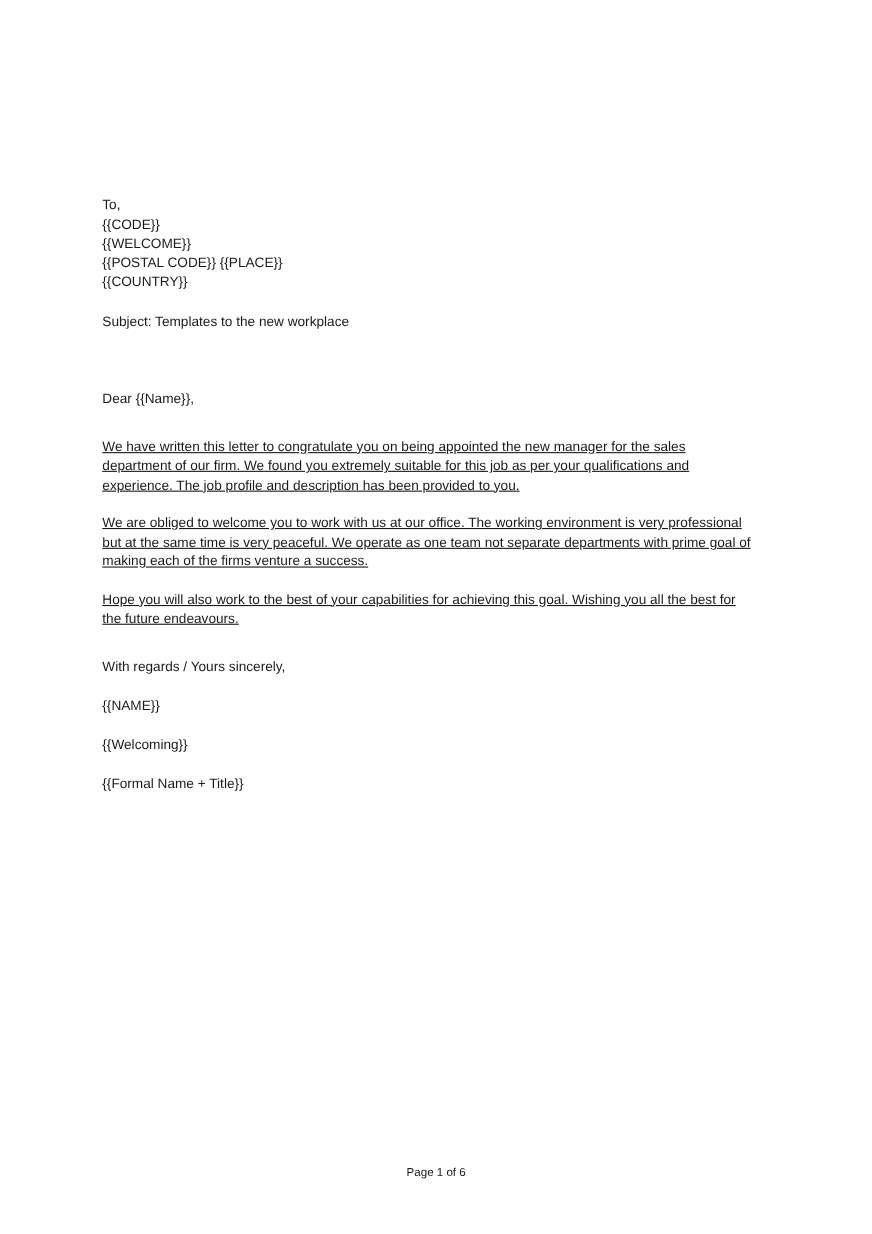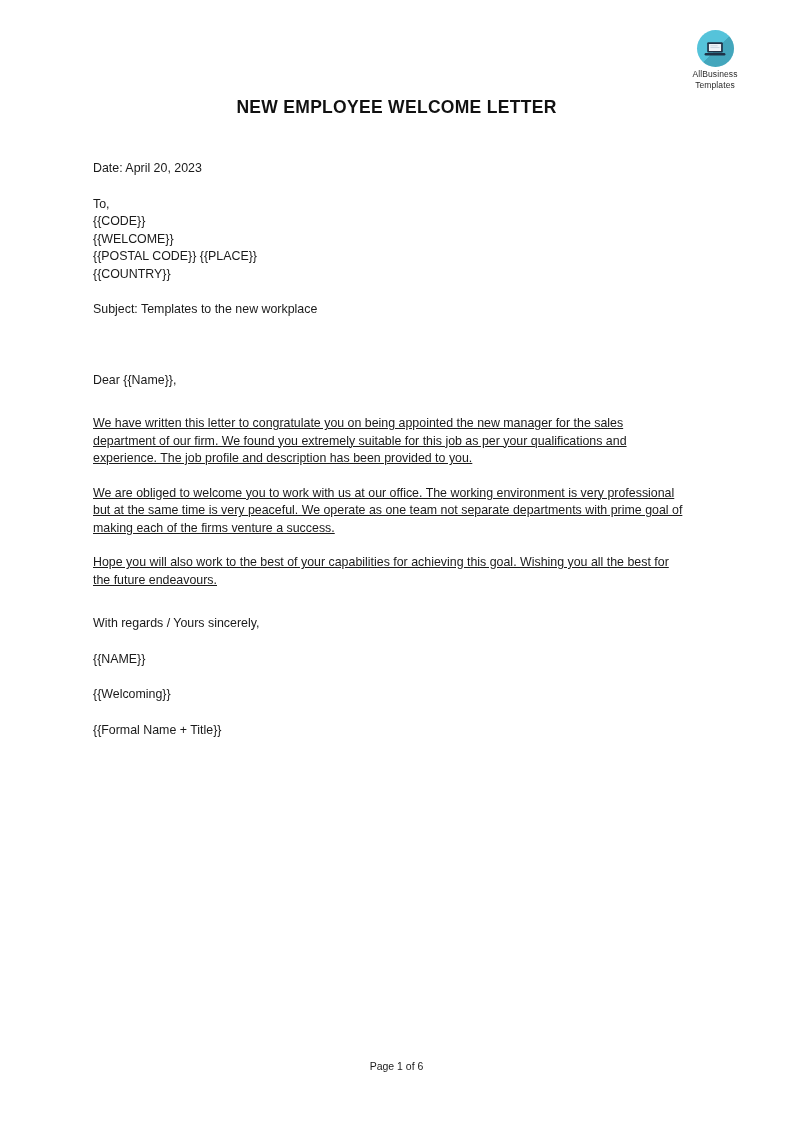--- a/index.html
+++ b/index.html
@@ -103,42 +103,24 @@
     text-align: center;
     font-size: 10.5px;
     color: #1a1a1a;
   }
 </style>
 </head>
 <body>
 
 <div class="page">
 
-  <div class="logo-block">
-    <div class="logo-circle">
-      <div class="shadow-wedge"></div>
-      <svg width="22" height="16" viewBox="0 0 22 16" xmlns="http://www.w3.org/2000/svg">
-        <rect x="3.2" y="1.2" width="15.6" height="10.4" rx="1.1" fill="#1f3246"></rect>
-        <rect x="4.9" y="2.9" width="12.2" height="7.0" rx="0.5" fill="#eef3f7"></rect>
-        <rect x="6.4" y="4.3" width="7.2" height="0.95" fill="#c9d6e0"></rect>
-        <rect x="6.4" y="6.1" width="9.2" height="0.95" fill="#c9d6e0"></rect>
-        <rect x="0.6" y="12.0" width="20.8" height="2.5" rx="1.2" fill="#1f3246"></rect>
-      </svg>
-    </div>
-    <div class="logo-text">
-      <div>AllBusiness</div>
-      <div>Templates</div>
-    </div>
-  </div>
 
-  <div class="doc-title">NEW EMPLOYEE WELCOME LETTER</div>
 
   <div class="body-area">
 
-    <div class="line blk">Date: April 20, 2023</div>
 
     <div class="gap-sm"></div>
 
     <div class="line blk">To,</div>
     <div class="line blk">{{CODE}}</div>
     <div class="line blk">{{WELCOME}}</div>
     <div class="line blk">{{POSTAL CODE}} {{PLACE}}</div>
     <div class="line blk">{{COUNTRY}}</div>
 
     <div class="gap-sm"></div>

